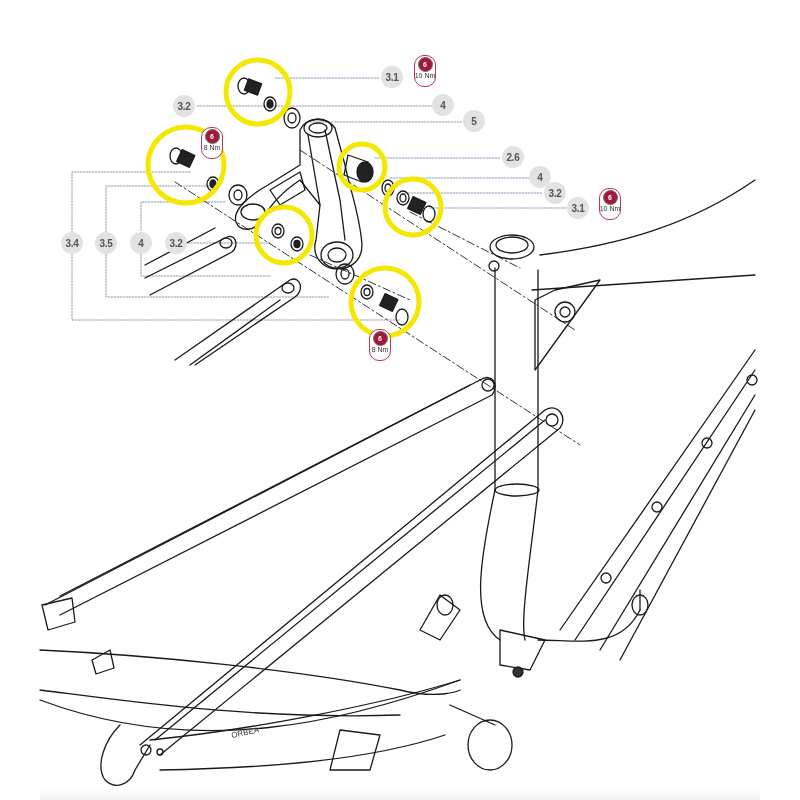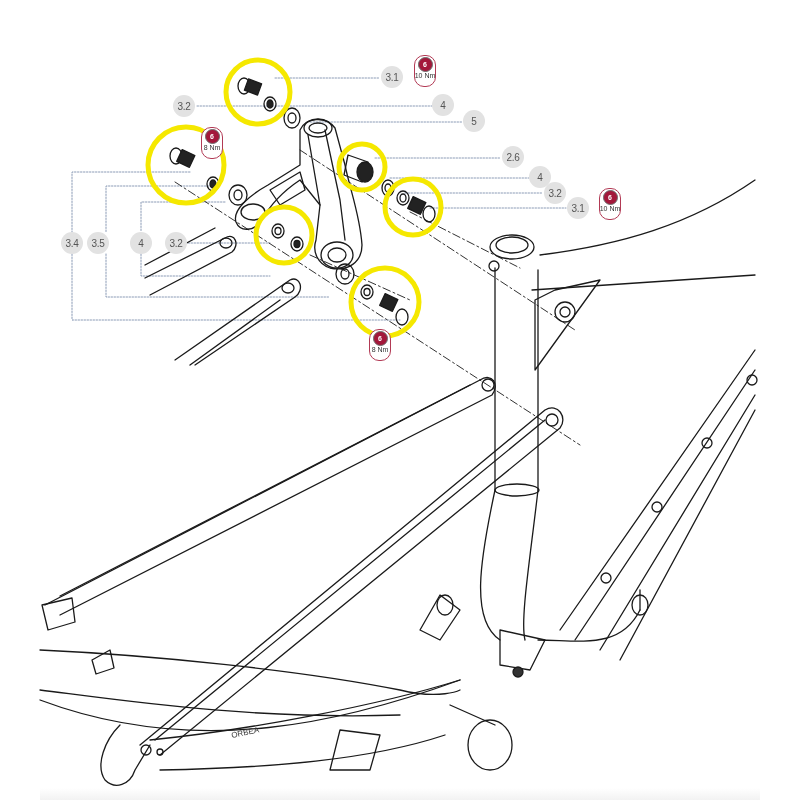--- a/index.html
+++ b/index.html
@@ -1,21 +1,21 @@
 <!DOCTYPE html>
 <html><head>
 <meta charset="utf-8">
 <style>
   html, body { margin:0; padding:0; background:#ffffff; }
   body { width:800px; height:800px; position:relative; overflow:hidden;
          font-family:"Liberation Sans", sans-serif; }
   #stage { position:absolute; left:0; top:0; width:800px; height:800px; }
   .callout { position:absolute; width:22px; height:22px; margin-left:-11px; margin-top:-11px;
              border-radius:50%; background:#e2e2e2; color:#555; font-size:10px;
-             display:flex; align-items:center; justify-content:center; letter-spacing:-0.3px; }
+             display:flex; align-items:center; justify-content:center; letter-spacing:-0.3px;font-weight:bold; }
   .torque { position:absolute; width:20px; height:30px; margin-left:-10px; margin-top:-15px;
             border:1.5px solid #b23a55; border-radius:10px; background:#fff;
             display:flex; flex-direction:column; align-items:center; justify-content:flex-start; }
   .torque .hex { width:15px; height:15px; margin-top:1px; border-radius:50%;
                  background:#a3173a; border:1.5px solid #6d6d6d; box-sizing:border-box;
                  display:flex; align-items:center; justify-content:center; }
   .torque .hex span { color:#fff; font-size:7px; font-weight:bold; line-height:1; }
   .torque .val { font-size:7px; color:#333; margin-top:0px; white-space:nowrap; }
   .bottom-fade { position:absolute; left:40px; right:40px; bottom:0; height:12px;
                  background:linear-gradient(#fff,#f2f2f2); }
@@ -194,21 +194,21 @@
 
   <div class="callout" style="left:392px;top:77px">3.1</div>
   <div class="callout" style="left:184px;top:106px">3.2</div>
   <div class="callout" style="left:443px;top:105px">4</div>
   <div class="callout" style="left:474px;top:121px">5</div>
   <div class="callout" style="left:513px;top:157px">2.6</div>
   <div class="callout" style="left:540px;top:177px">4</div>
   <div class="callout" style="left:555px;top:193px">3.2</div>
   <div class="callout" style="left:578px;top:208px">3.1</div>
   <div class="callout" style="left:72px;top:243px">3.4</div>
-  <div class="callout" style="left:98px;top:243px">3.5</div>
+  <div class="callout" style="left:106px;top:243px">3.5</div>
   <div class="callout" style="left:141px;top:243px">4</div>
   <div class="callout" style="left:176px;top:243px">3.2</div>
 
   <div class="torque" style="left:424px;top:70px">
     <div class="hex">
         <span>6</span>
       </div>
     <div class="val">10 Nm</div>
   </div>
   <div class="torque" style="left:211px;top:142px">

